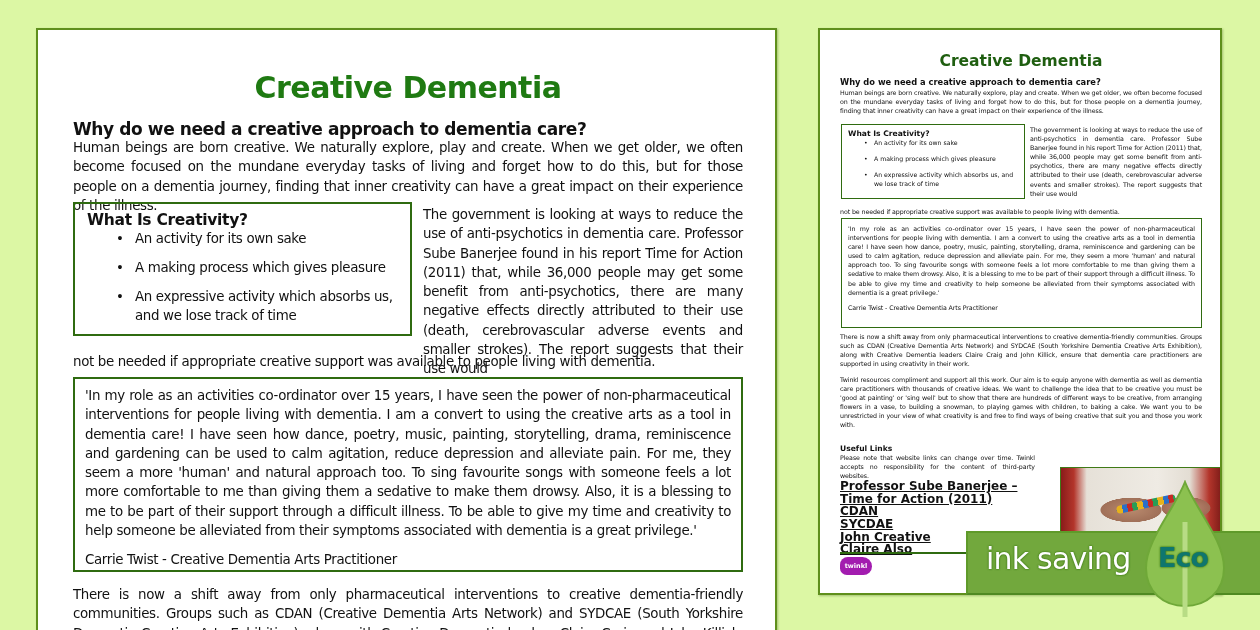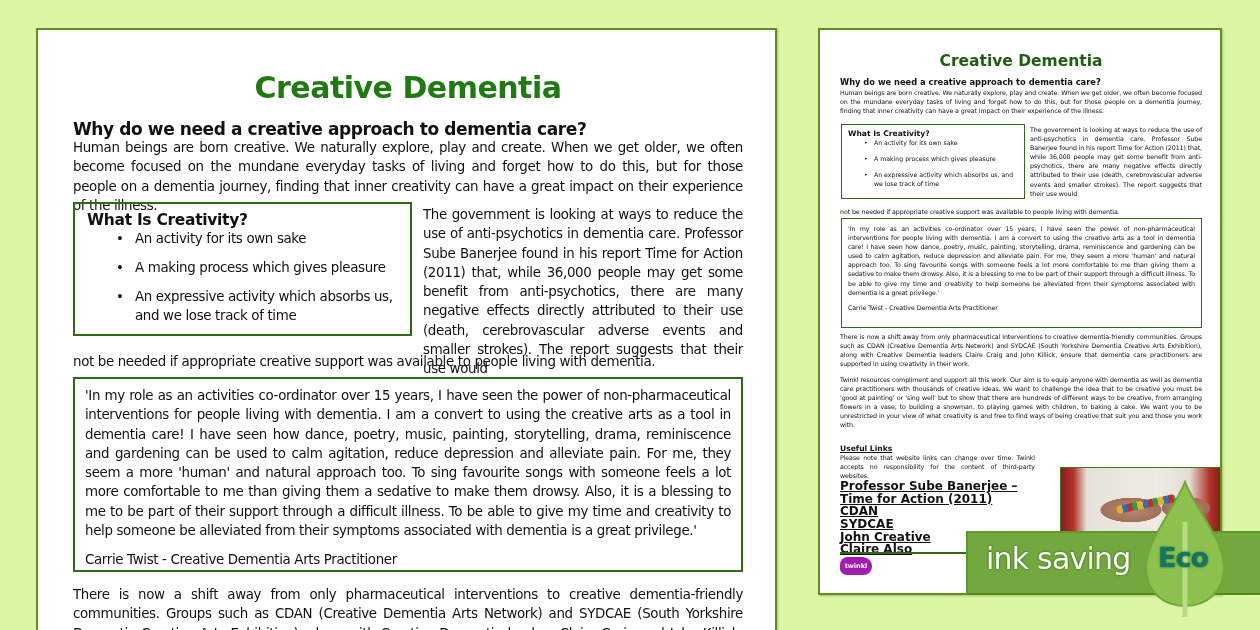--- a/index.html
+++ b/index.html
@@ -95,21 +95,21 @@
   #page-small .s-gov { position: absolute; left: 190px; top: 95px; width: 172px; }
   #page-small .s-gov-tail { position: absolute; left: 0; top: 177px; width: 362px; }
   #page-small .s-quote {
     position: absolute; left: 1px; top: 188px; width: 361px; height: 110px;
     border: 1.5px solid #2f6b10; padding: 5px 6px;
   }
   #page-small .s-quote .attribution { margin-top: 6px; }
   #page-small .s-shift { position: absolute; left: 0; top: 302px; width: 362px; }
   #page-small .s-twinkl { position: absolute; left: 0; top: 345px; width: 362px; }
   #page-small .s-links { position: absolute; left: 0; top: 414px; width: 195px; }
-  #page-small .s-links .links-title { font-weight: bold; font-size: 7.6px; font-family: "DejaVu Sans", sans-serif; text-decoration: underline; }
+  #page-small .s-links .links-title { font-weight: bold; font-size: 7.6px; font-family: "DejaVu Sans", sans-serif; }
   #page-small .s-links .link {
     display: block; font-family: "DejaVu Sans", sans-serif; font-weight: bold;
     font-size: 12px; line-height: 12.6px; text-decoration: underline; color: #111;
   }
   #page-small .s-photo {
     position: absolute; left: 220px; top: 437px; width: 163px; height: 65px;
     border: 1.5px solid #3f7a16;
     background:
       radial-gradient(ellipse 50px 20px at 70px 42px, #b98a6e 0%, #a07058 60%, transparent 62%),
       radial-gradient(ellipse 40px 18px at 125px 40px, #c09077 0%, #a06a55 60%, transparent 62%),
@@ -202,21 +202,21 @@
     </div>
 
     <p class="s-body s-shift">There is now a shift away from only pharmaceutical interventions to creative dementia-friendly communities. Groups such as CDAN (Creative Dementia Arts Network) and SYDCAE (South Yorkshire Dementia Creative Arts Exhibition), along with Creative Dementia leaders Claire Craig and John Killick, ensure that dementia care practitioners are supported in using creativity in their work.</p>
     <p class="s-body s-twinkl">Twinkl resources compliment and support all this work. Our aim is to equip anyone with dementia as well as dementia care practitioners with thousands of creative ideas. We want to challenge the idea that to be creative you must be 'good at painting' or 'sing well' but to show that there are hundreds of different ways to be creative, from arranging flowers in a vase, to building a snowman, to playing games with children, to baking a cake. We want you to be unrestricted in your view of what creativity is and free to find ways of being creative that suit you and those you work with.</p>
 
     <div class="s-links">
       <div class="links-title">Useful Links</div>
       <p class="s-body">Please note that website links can change over time. Twinkl accepts no responsibility for the content of third-party websites.</p>
       <a class="link">Professor Sube Banerjee – Time for Action (2011)</a>
       <a class="link">CDAN</a>
-      <a class="link">SYDCAE</a>
+      <a class="link">SYCDAE</a>
       <a class="link">John Creative</a>
       <a class="link">Claire Also</a>
     </div>
 
     <div class="s-photo">
       <div class="beads"></div>
     </div>
 
     <div class="s-rule"></div>
     <div class="s-logo">twinkl</div>

